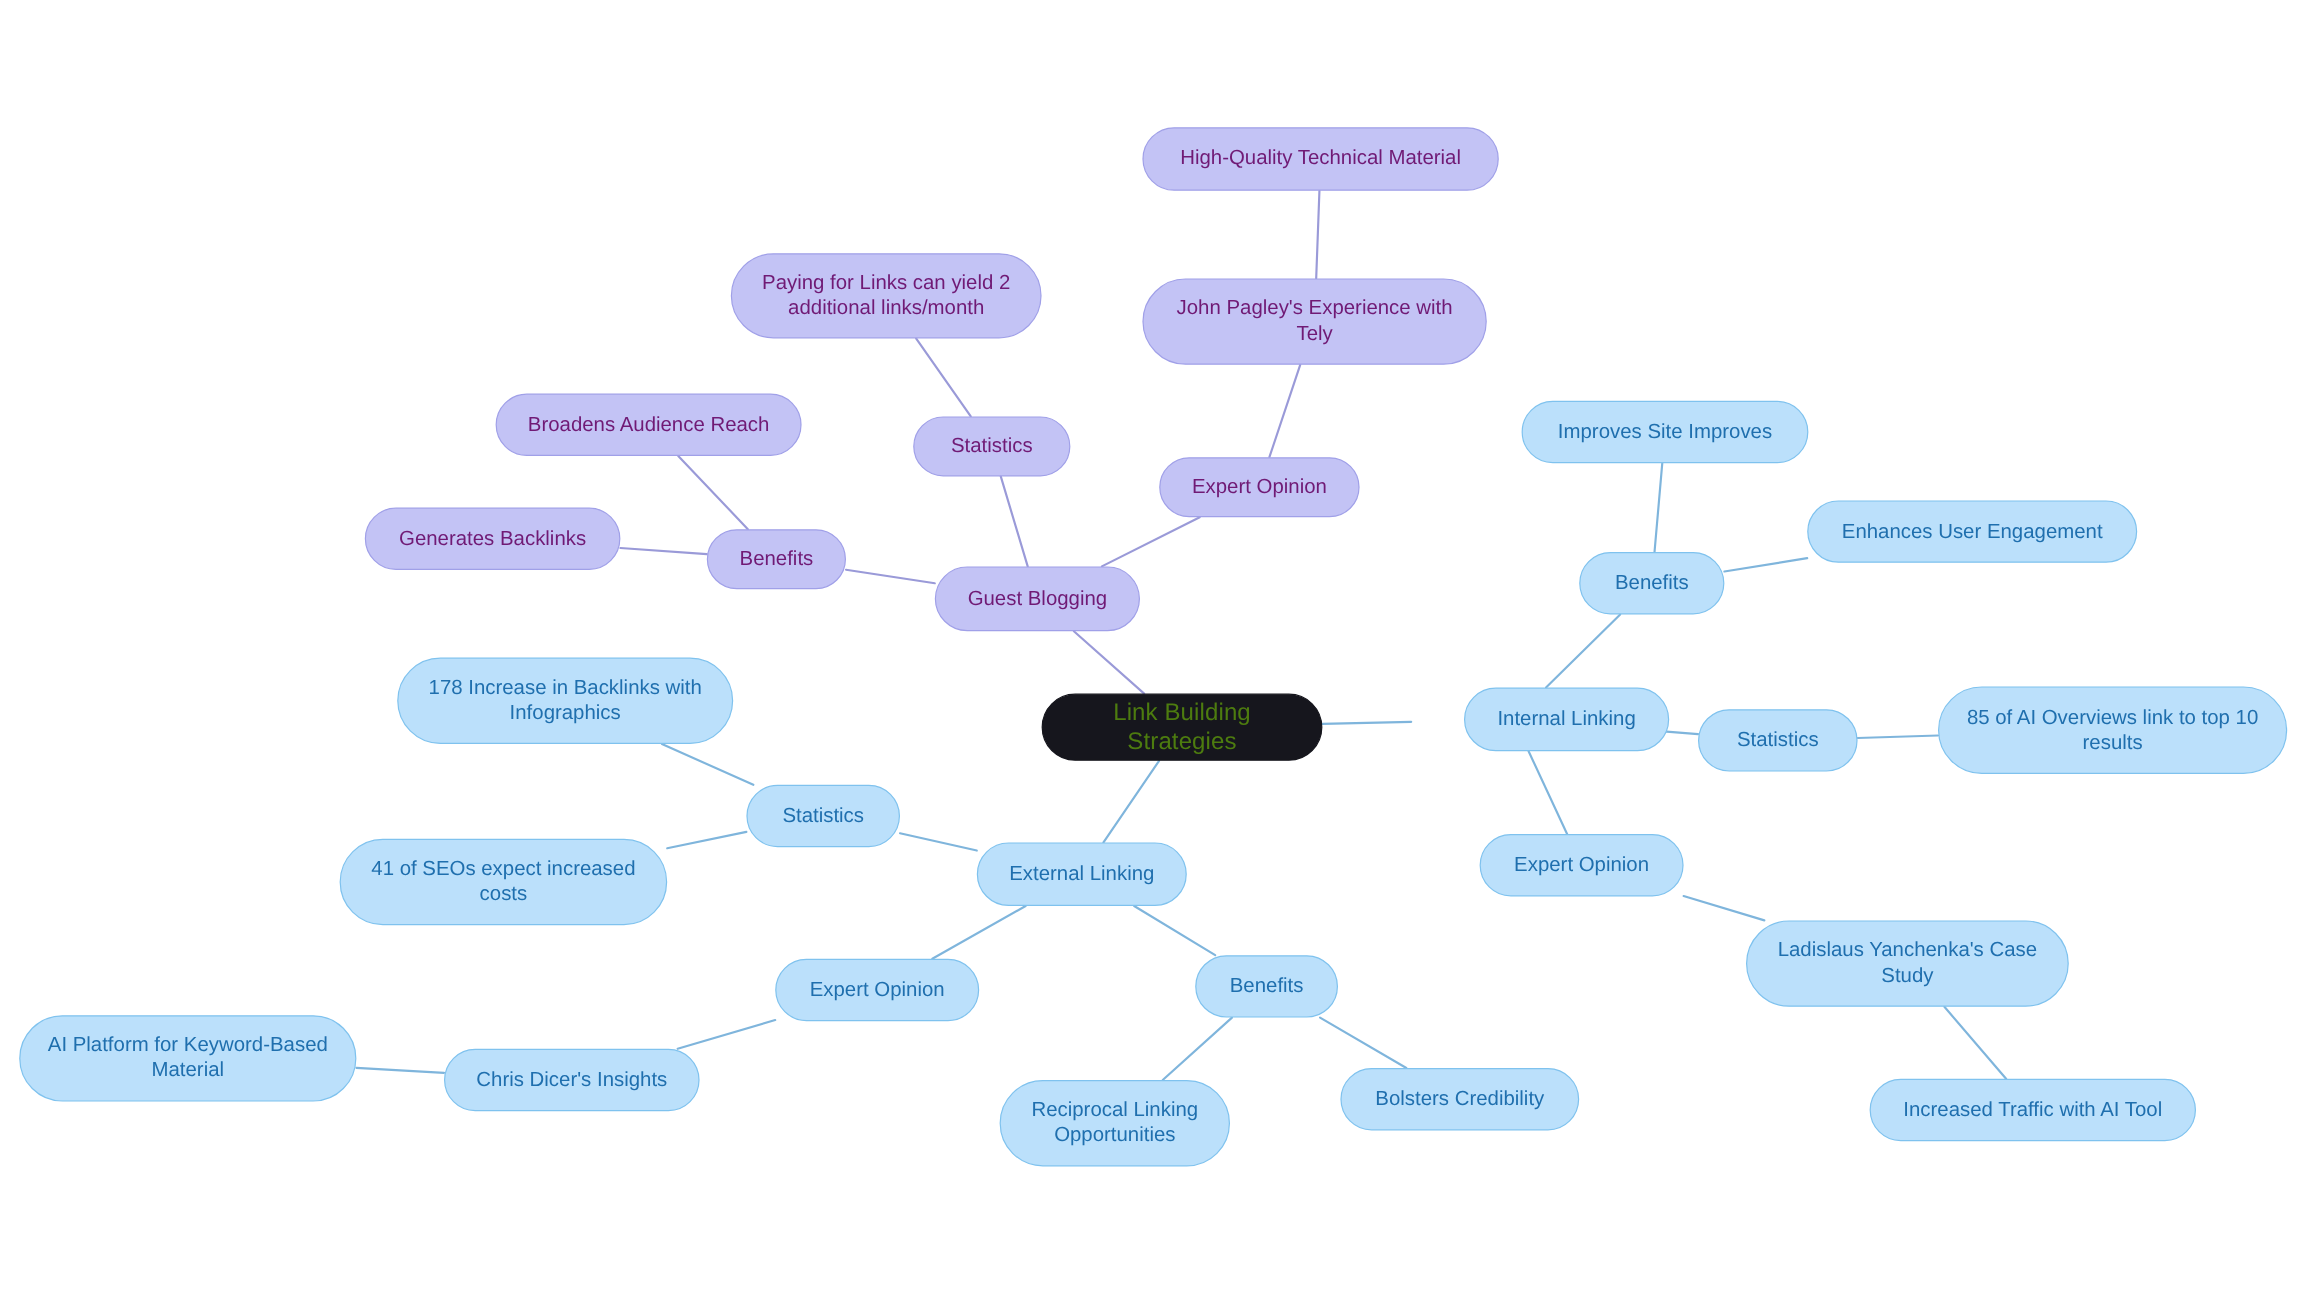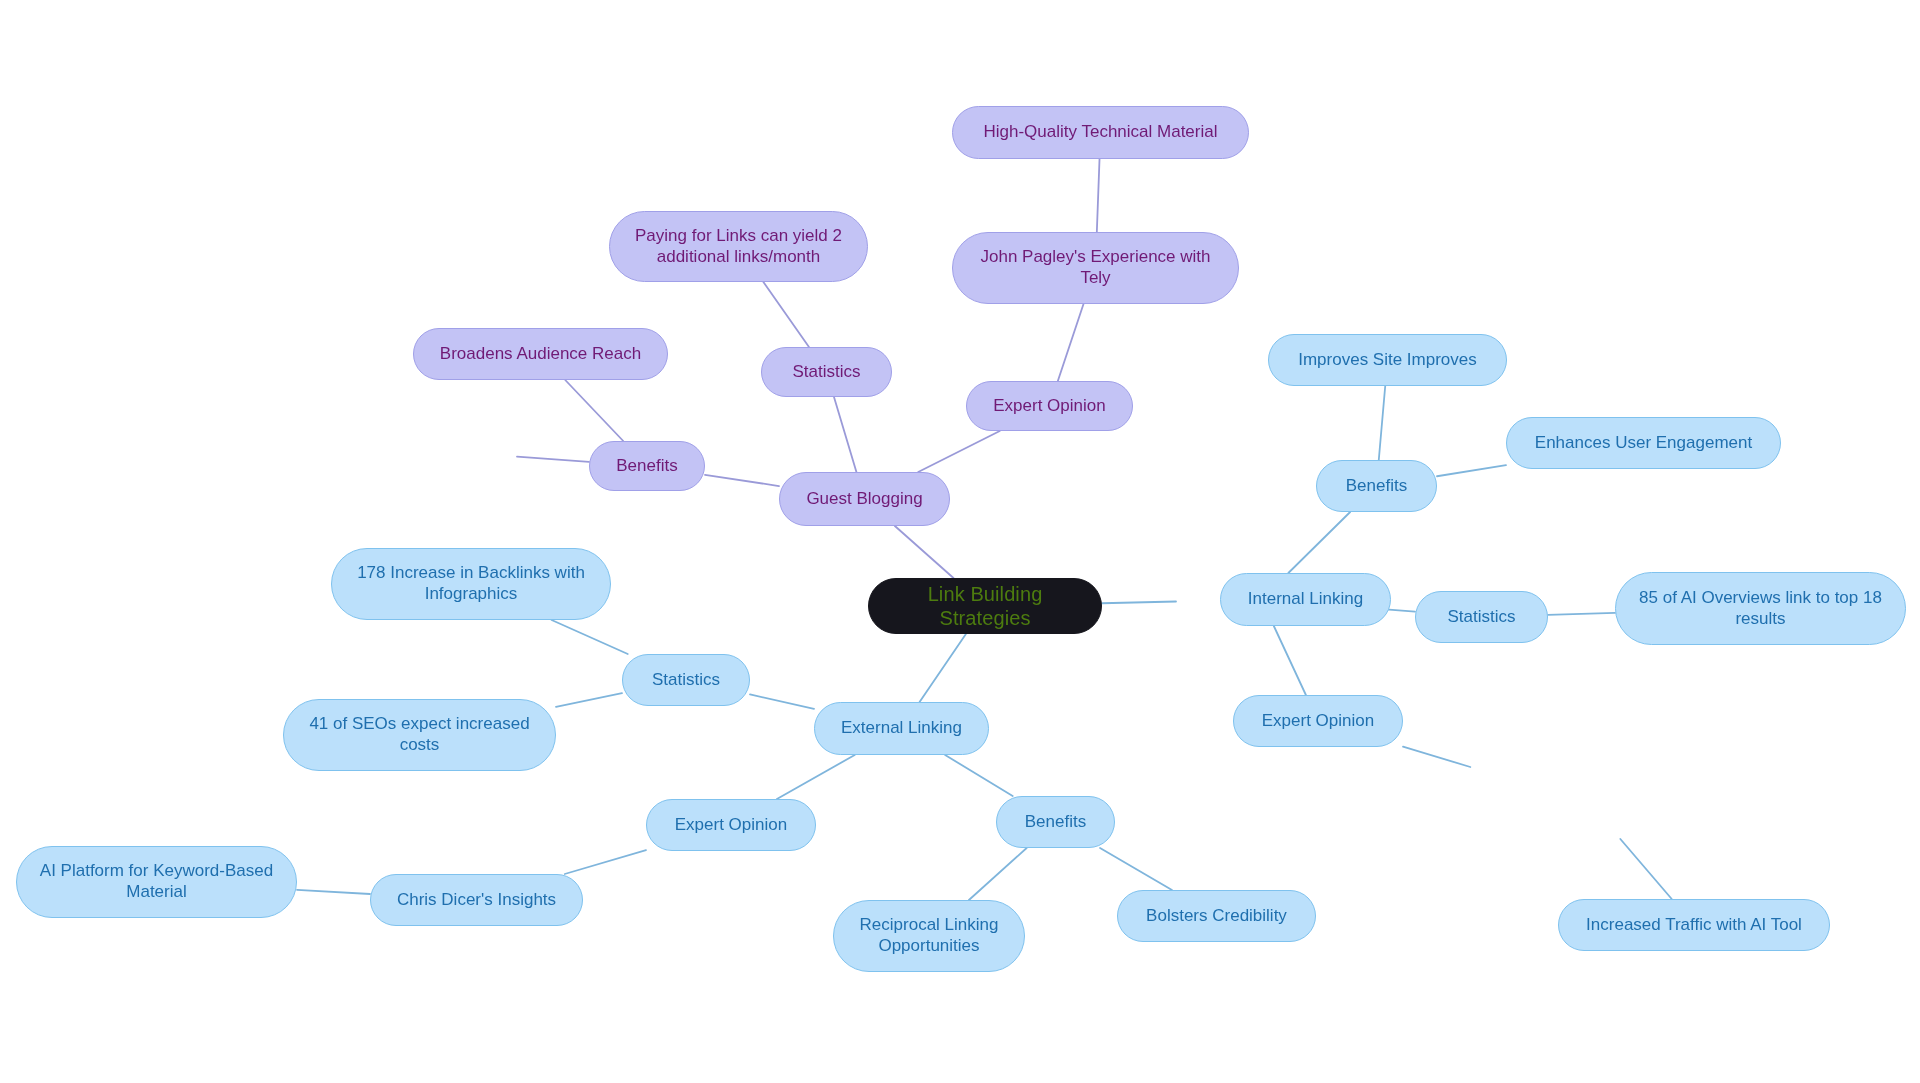--- a/index.html
+++ b/index.html
@@ -88,36 +88,39 @@
       <line x1="854.6787564766839" y1="755" x2="776.9378238341969" y2="799" stroke="#7fb5dc" stroke-width="1.8" stroke-linecap="round"></line>
       <line x1="646" y1="850.049115913556" x2="564.7266666666667" y2="874" stroke="#7fb5dc" stroke-width="1.8" stroke-linecap="round"></line>
       <line x1="370" y1="894.009375" x2="297" y2="889.903125" stroke="#7fb5dc" stroke-width="1.8" stroke-linecap="round"></line>
       <line x1="945.1470588235294" y1="755" x2="1012.6764705882352" y2="796" stroke="#7fb5dc" stroke-width="1.8" stroke-linecap="round"></line>
       <line x1="1026.6491228070176" y1="848" x2="968.9473684210526" y2="900" stroke="#7fb5dc" stroke-width="1.8" stroke-linecap="round"></line>
       <line x1="1100.031914893617" y1="848" x2="1171.968085106383" y2="890" stroke="#7fb5dc" stroke-width="1.8" stroke-linecap="round"></line>
     </svg>
 <div class="node root" style="left: 868px; top: 578px; width: 234px; height: 56px;">Link Building Strategies</div>
     <div class="node purple" style="left: 779px; top: 472px; width: 171px; height: 54px;">Guest Blogging</div>
     <div class="node purple" style="left: 589px; top: 441px; width: 116px; height: 50px;">Benefits</div>
+    <div class="node purple" style="left: 304px; top: 423px; width: 213px; height: 52px;">Generates Backlinks</div>
     <div class="node purple" style="left: 413px; top: 328px; width: 255px; height: 52px;">Broadens Audience Reach</div>
     <div class="node purple" style="left: 761px; top: 347px; width: 131px; height: 50px;">Statistics</div>
     <div class="node purple" style="left: 609px; top: 211px; width: 259px; height: 71px;">Paying for Links can yield 2
 additional links/month</div>
     <div class="node purple" style="left: 966px; top: 381px; width: 167px; height: 50px;">Expert Opinion</div>
     <div class="node purple" style="left: 952px; top: 232px; width: 287px; height: 72px;">John Pagley's Experience with
 Tely</div>
     <div class="node purple" style="left: 952px; top: 106px; width: 297px; height: 53px;">High-Quality Technical Material</div>
     <div class="node blue" style="left: 1220px; top: 573px; width: 171px; height: 53px;">Internal Linking</div>
     <div class="node blue" style="left: 1316px; top: 460px; width: 121px; height: 52px;">Benefits</div>
     <div class="node blue" style="left: 1268px; top: 334px; width: 239px; height: 52px;">Improves Site Improves</div>
     <div class="node blue" style="left: 1506px; top: 417px; width: 275px; height: 52px;">Enhances User Engagement</div>
     <div class="node blue" style="left: 1415px; top: 591px; width: 133px; height: 52px;">Statistics</div>
-    <div class="node blue" style="left: 1615px; top: 572px; width: 291px; height: 73px;">85 of AI Overviews link to top 18
+    <div class="node blue" style="left: 1615px; top: 572px; width: 291px; height: 73px;">85 of AI Overviews link to top 10
 results</div>
     <div class="node blue" style="left: 1233px; top: 695px; width: 170px; height: 52px;">Expert Opinion</div>
+    <div class="node blue" style="left: 1455px; top: 767px; width: 269px; height: 72px;">Ladislaus Yanchenka's Case
+Study</div>
     <div class="node blue" style="left: 1558px; top: 899px; width: 272px; height: 52px;">Increased Traffic with AI Tool</div>
     <div class="node blue" style="left: 814px; top: 702px; width: 175px; height: 53px;">External Linking</div>
     <div class="node blue" style="left: 622px; top: 654px; width: 128px; height: 52px;">Statistics</div>
     <div class="node blue" style="left: 331px; top: 548px; width: 280px; height: 72px;">178 Increase in Backlinks with
 Infographics</div>
     <div class="node blue" style="left: 283px; top: 699px; width: 273px; height: 72px;">41 of SEOs expect increased
 costs</div>
     <div class="node blue" style="left: 646px; top: 799px; width: 170px; height: 52px;">Expert Opinion</div>
     <div class="node blue" style="left: 370px; top: 874px; width: 213px; height: 52px;">Chris Dicer's Insights</div>
     <div class="node blue" style="left: 16px; top: 846px; width: 281px; height: 72px;">AI Platform for Keyword-Based

